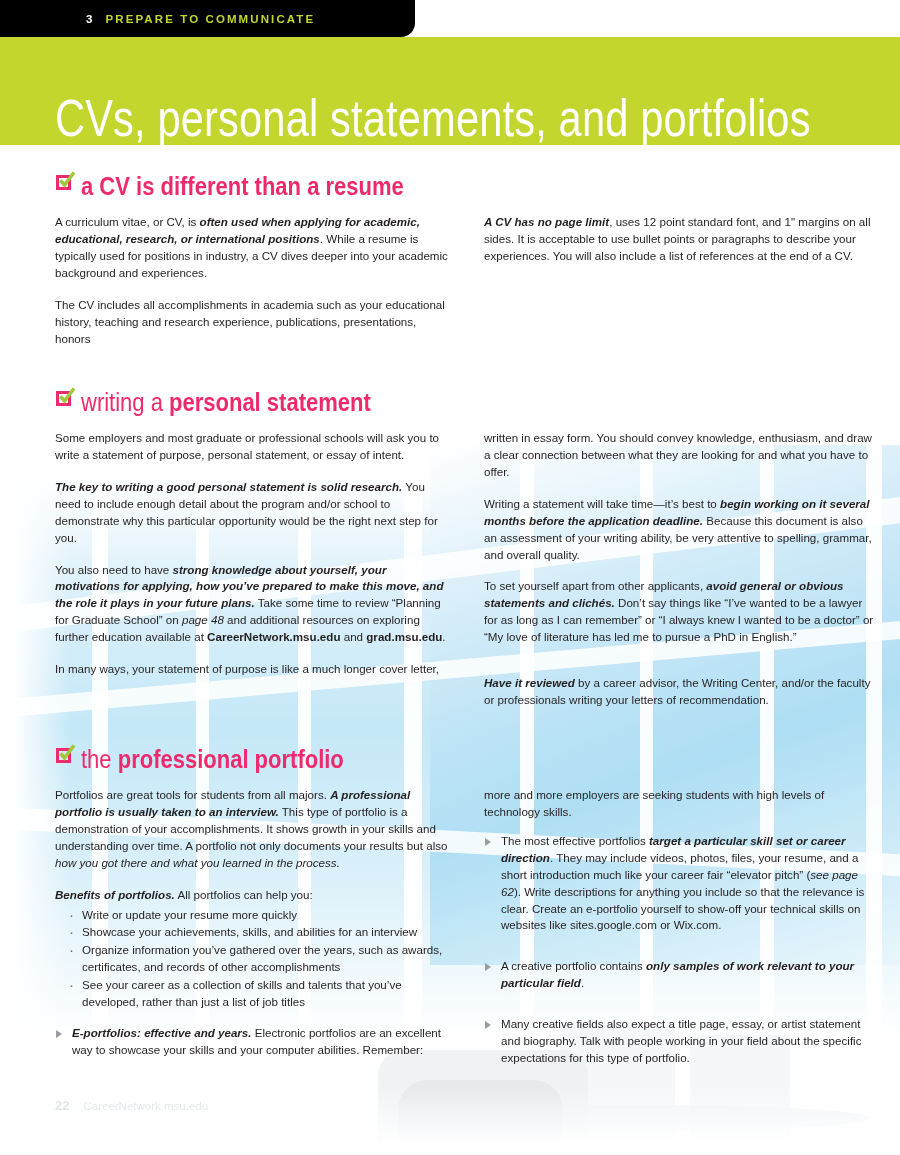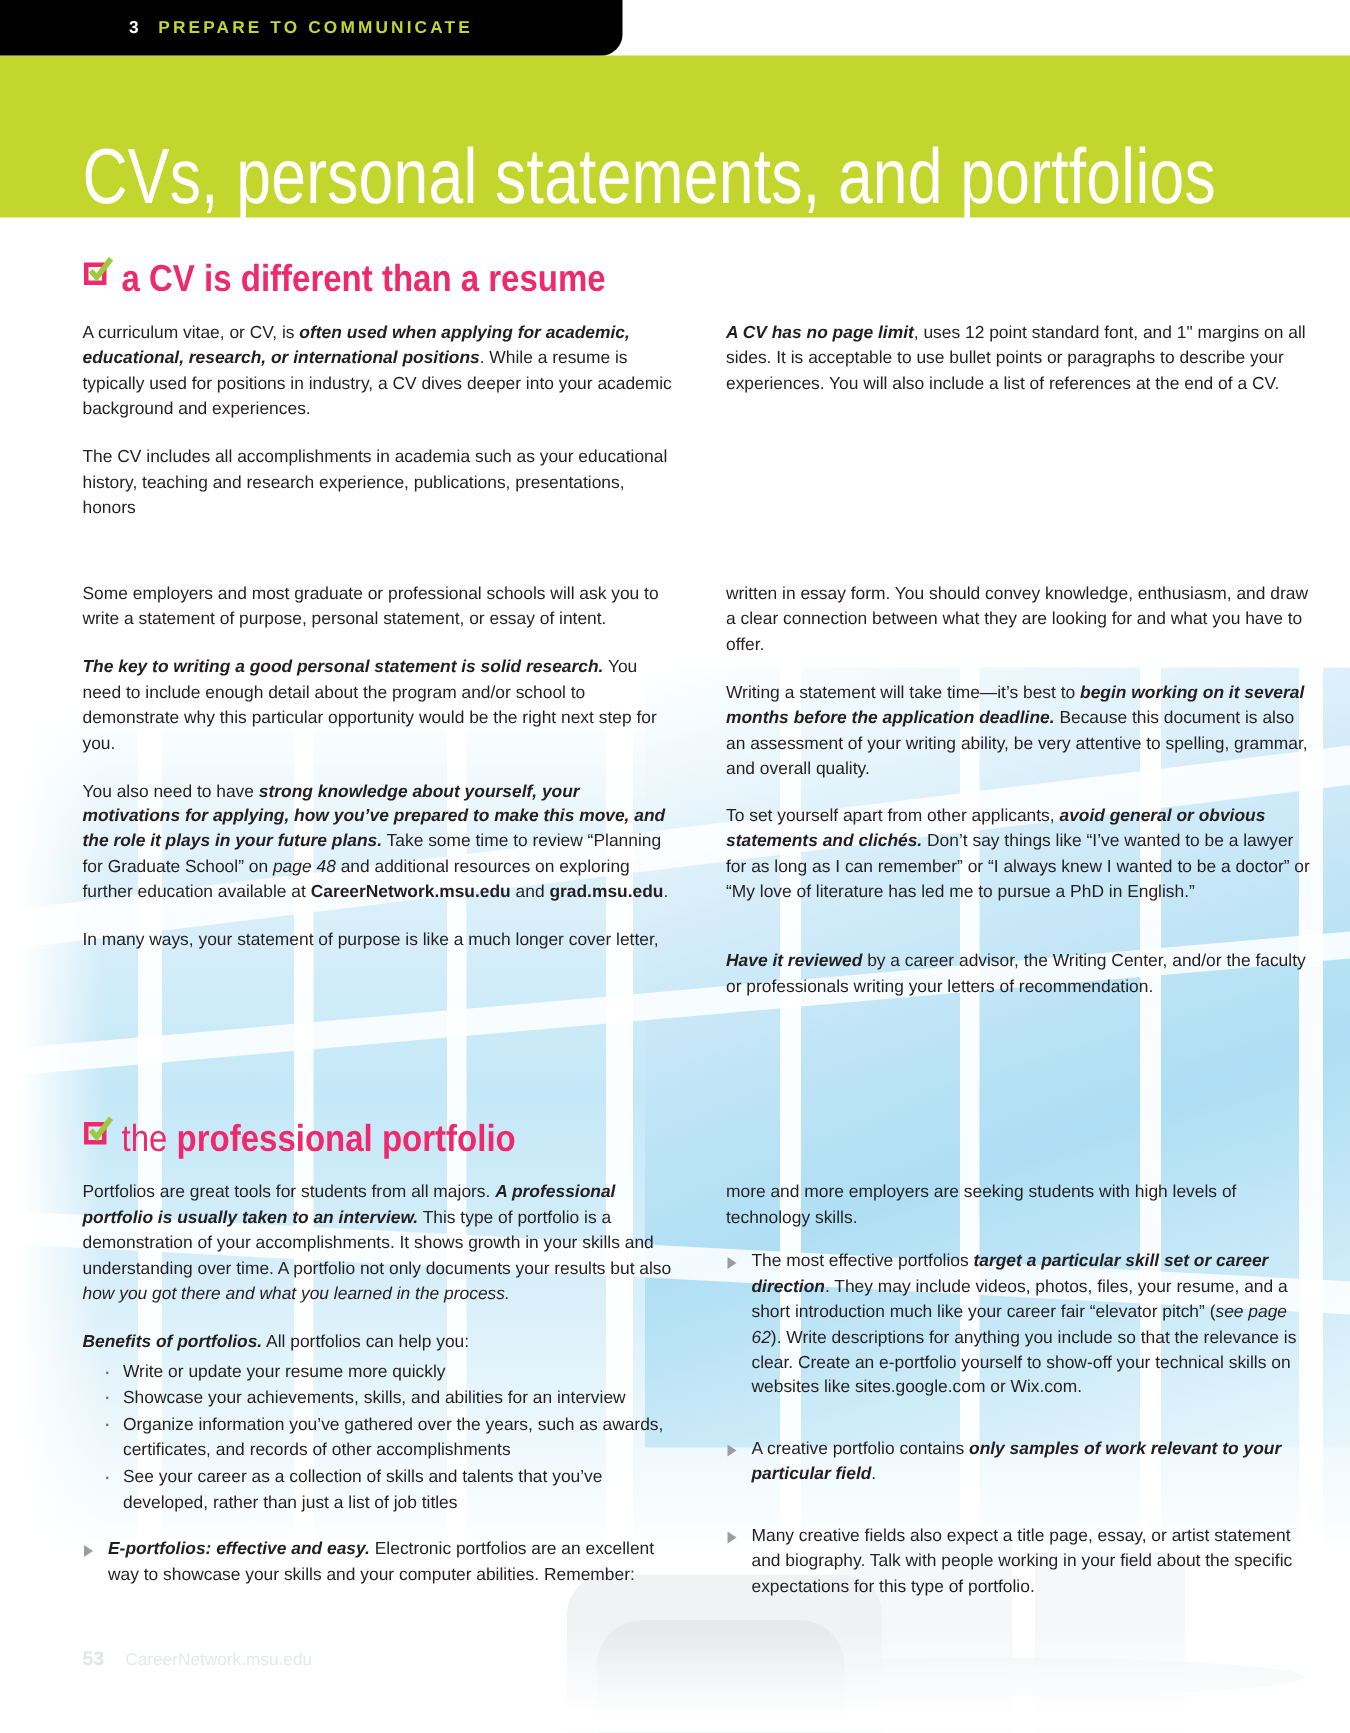--- a/index.html
+++ b/index.html
@@ -189,20 +189,29 @@
           <p class="t">A curriculum vitae, or CV, is <b>often used when applying for academic, educational, research, or international positions</b>. While a resume is typically used for positions in industry, a CV dives deeper into your academic background and experiences.</p>
           <p class="t">The CV includes all accomplishments in academia such as your educational history, teaching and research experience, publications, presentations, honors</p>
         </div>
         <div class="col right">
           <p class="t"> <b>A CV has no page limit</b>, uses 12 point standard font, and 1" margins on all sides. It is acceptable to use bullet points or paragraphs to describe your experiences. You will also include a list of references at the end of a CV.</p>
         </div>
       </div>
     </div>
 
     <div class="section" style="left:55px;top:388px;width:825px;">
+      <div class="sec-head">
+        <span class="check-icon">
+          <span class="box"></span>
+          <svg class="tick" viewBox="0 0 19 19">
+            <path d="M3.5 9.5 L7.5 14 L17 1.5" stroke="#9ec93a" stroke-width="3.6" fill="none" stroke-linecap="butt"></path>
+          </svg>
+        </span>
+        <span class="sec-title"><span class="light">writing a </span><span class="bold">personal statement</span></span>
+      </div>
       <div class="cols">
         <div class="col left">
           <p class="t">Some employers and most graduate or professional schools will ask you to write a statement of purpose, personal statement, or essay of intent.</p>
           <p class="t"><b>The key to writing a good personal statement is solid research.</b> You need to include enough detail about the program and/or school to demonstrate why this particular opportunity would be the right next step for you.</p>
           <p class="t">You also need to have <b>strong knowledge about yourself, your motivations for applying, how you’ve prepared to make this move, and the role it plays in your future plans.</b> Take some time to review “Planning for Graduate School” on <i>page 48</i> and additional resources on exploring further education available at <span class="nb">CareerNetwork.msu.edu</span> and <span class="nb">grad.msu.edu</span>.</p>
           <p class="t">In many ways, your statement of purpose is like a much longer cover letter,</p>
         </div>
         <div class="col right">
           <p class="t">written in essay form. You should convey knowledge, enthusiasm, and draw a clear connection between what they are looking for and what you have to offer.</p>
           <p class="t">Writing a statement will take time—it’s best to <b>begin working on it several months before the application deadline.</b> Because this document is also an assessment of your writing ability, be very attentive to spelling, grammar, and overall quality.</p>
@@ -226,34 +235,34 @@
         <div class="col left">
           <p class="t">Portfolios are great tools for students from all majors. <b>A professional portfolio is usually taken to an interview.</b> This type of portfolio is a demonstration of your accomplishments. It shows growth in your skills and understanding over time. A portfolio not only documents your results but also <i>how you got there and what you learned in the process.</i></p>
           <p class="t" style="margin-bottom:3px"><b>Benefits of portfolios.</b> All portfolios can help you:</p>
           <ul class="dots">
             <li>Write or update your resume more quickly</li>
             <li>Showcase your achievements, skills, and abilities for an interview</li>
             <li>Organize information you’ve gathered over the years, such as awards, certificates, and records of other accomplishments</li>
             <li>See your career as a collection of skills and talents that you’ve developed, rather than just a list of job titles</li>
           </ul>
           <ul class="tri">
-            <li><b>E-portfolios: effective and easy.</b> Electronic portfolios are an excellent way to showcase your skills and your computer abilities. Remember:</li>
+            <li><b>E-portfolios: effective and years.</b> Electronic portfolios are an excellent way to showcase your skills and your computer abilities. Remember:</li>
           </ul>
         </div>
         <div class="col right">
           <p class="t" style="margin-bottom:12px">more and more employers are seeking students with high levels of technology skills.</p>
           <ul class="tri">
             <li style="margin-bottom:24px">The most effective portfolios <b>target a particular skill set or career direction</b>. They may include videos, photos, files, your resume, and a short introduction much like your career fair “elevator pitch” (<i>see page 62</i>). Write descriptions for anything you include so that the relevance is clear. Create an e-portfolio yourself to show-off your technical skills on websites like sites.google.com or Wix.com.</li>
             <li style="margin-bottom:24px">A creative portfolio contains <b>only samples of work relevant to your particular field</b>.</li>
             <li>Many creative fields also expect a title page, essay, or artist statement and biography. Talk with people  working in your field about the specific expectations  for this type of portfolio.</li>
           </ul>
         </div>
       </div>
     </div>
 
   </div>
 
   <div class="footer">
-    <span class="pg">53</span>
+    <span class="pg">22</span>
     <span class="site">CareerNetwork.msu.edu</span>
   </div>
 
 </div>
 
 </body></html>

